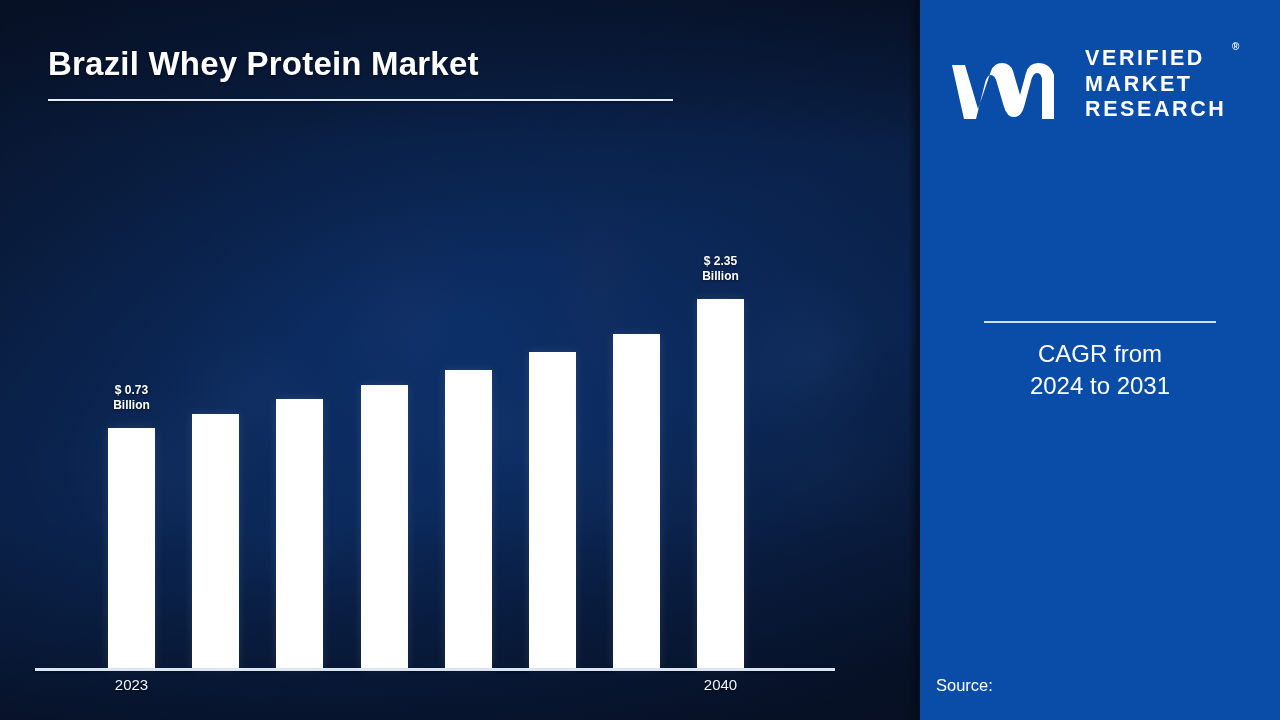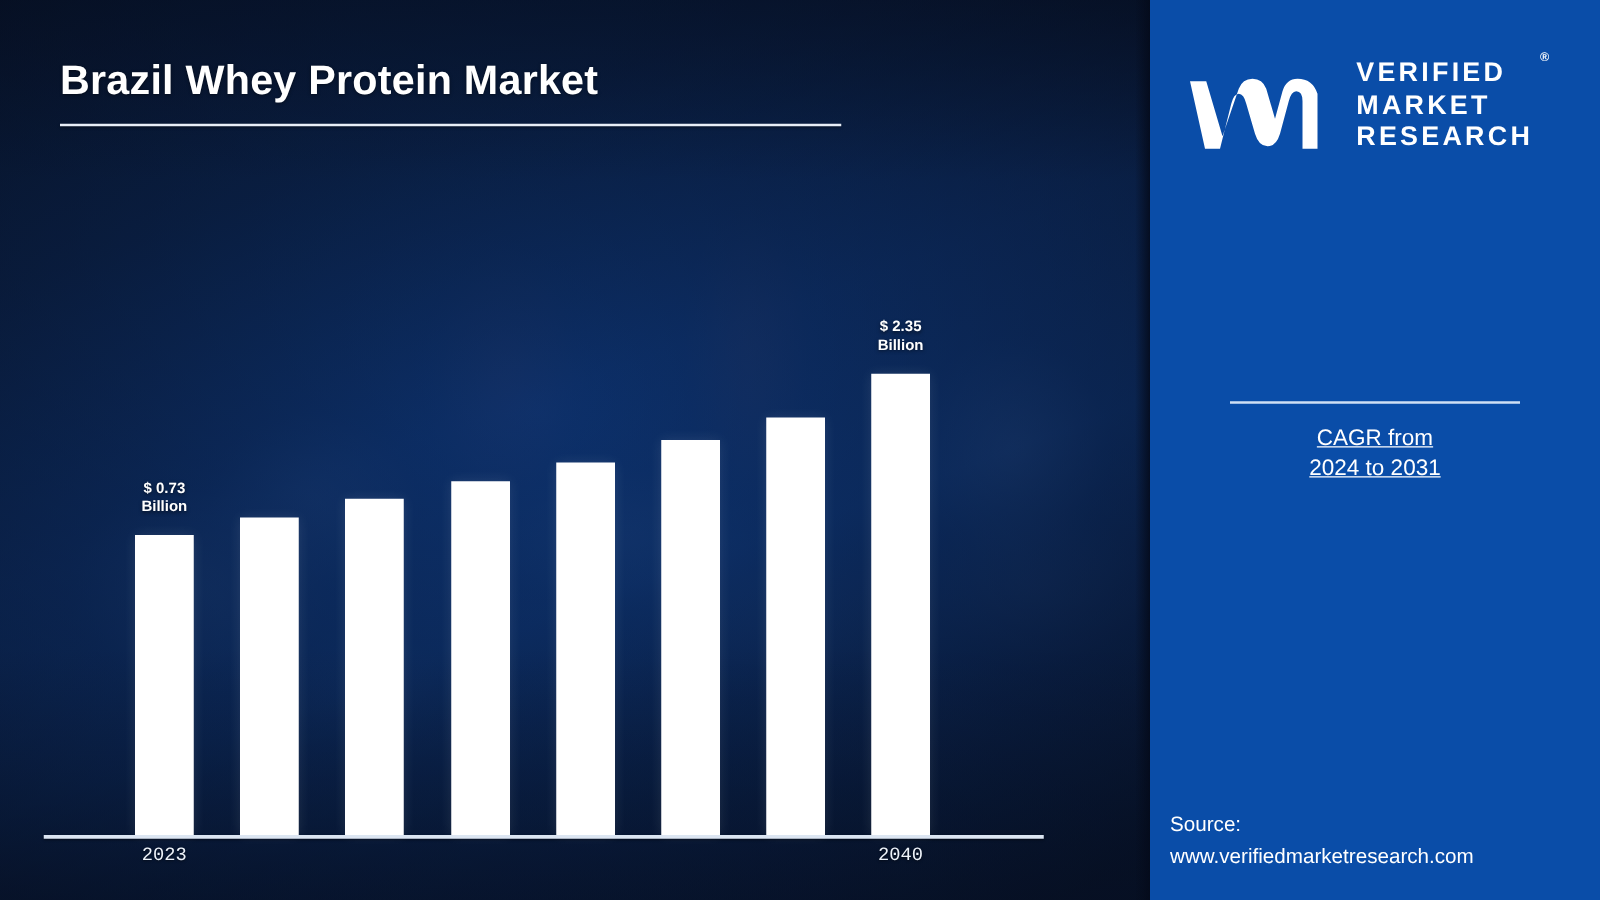--- a/index.html
+++ b/index.html
@@ -85,21 +85,20 @@
   .bar-label{
     position:absolute;
     color:#ffffff; font-size:12px; font-weight:bold;
     line-height:1.25; text-align:center; white-space:pre-line;
     text-shadow:0 1px 3px rgba(0,0,0,.55);
   }
   .tick-label{
     position:absolute; top:676px;
     color:#eef3fa; font-size:15px; text-align:center;
     text-shadow:0 1px 2px rgba(0,0,0,.5);
-    font-family:Liberation Mono, monospace;
   }
 
   
   .right-panel{
     position:absolute; left:920px; top:0; width:360px; height:720px;
     background:#0a4da8;
   }
   .logo-block{
     position:absolute; left:30px; top:45px; width:300px; height:78px;
     display:flex; align-items:flex-end; gap:13px;
@@ -118,23 +117,22 @@
   .cagr-block{ position:absolute; left:0; top:300px; width:360px; text-align:center; }
   .cagr-value{
     color:#ffffff; font-size:52px; font-weight:bold; letter-spacing:1px;
     line-height:1;
   }
   .cagr-rule{
     width:232px; height:2px; background:#cfe0f4;
     margin:21px auto 0;
   }
   .cagr-caption{
-    margin-top:15px; color:#ffffff; font-size:18px; line-height:1.35;
+    margin-top:15px; color:#ffffff; font-size:24px; line-height:1.35;
     white-space:pre-line;
-    text-decoration:underline;
   }
 
   .source-block{
     position:absolute; left:16px; bottom:22px; width:344px;
     color:#ffffff; font-size:16.5px; line-height:1.52;
   }
   .source-url{ word-break:break-all; }
 </style>
 </head>
 <body>
@@ -188,17 +186,16 @@
     </div>
 
     <div class="cagr-block">
       <div class="cagr-rule"></div>
       <div class="cagr-caption">CAGR from
 2024 to 2031</div>
     </div>
 
     <div class="source-block">
       <div>Source:</div>
-      <div class="source-url">www.verifiedmarketresearch.com</div>
     </div>
 
   </div>
 </div>
 
 </body></html>

